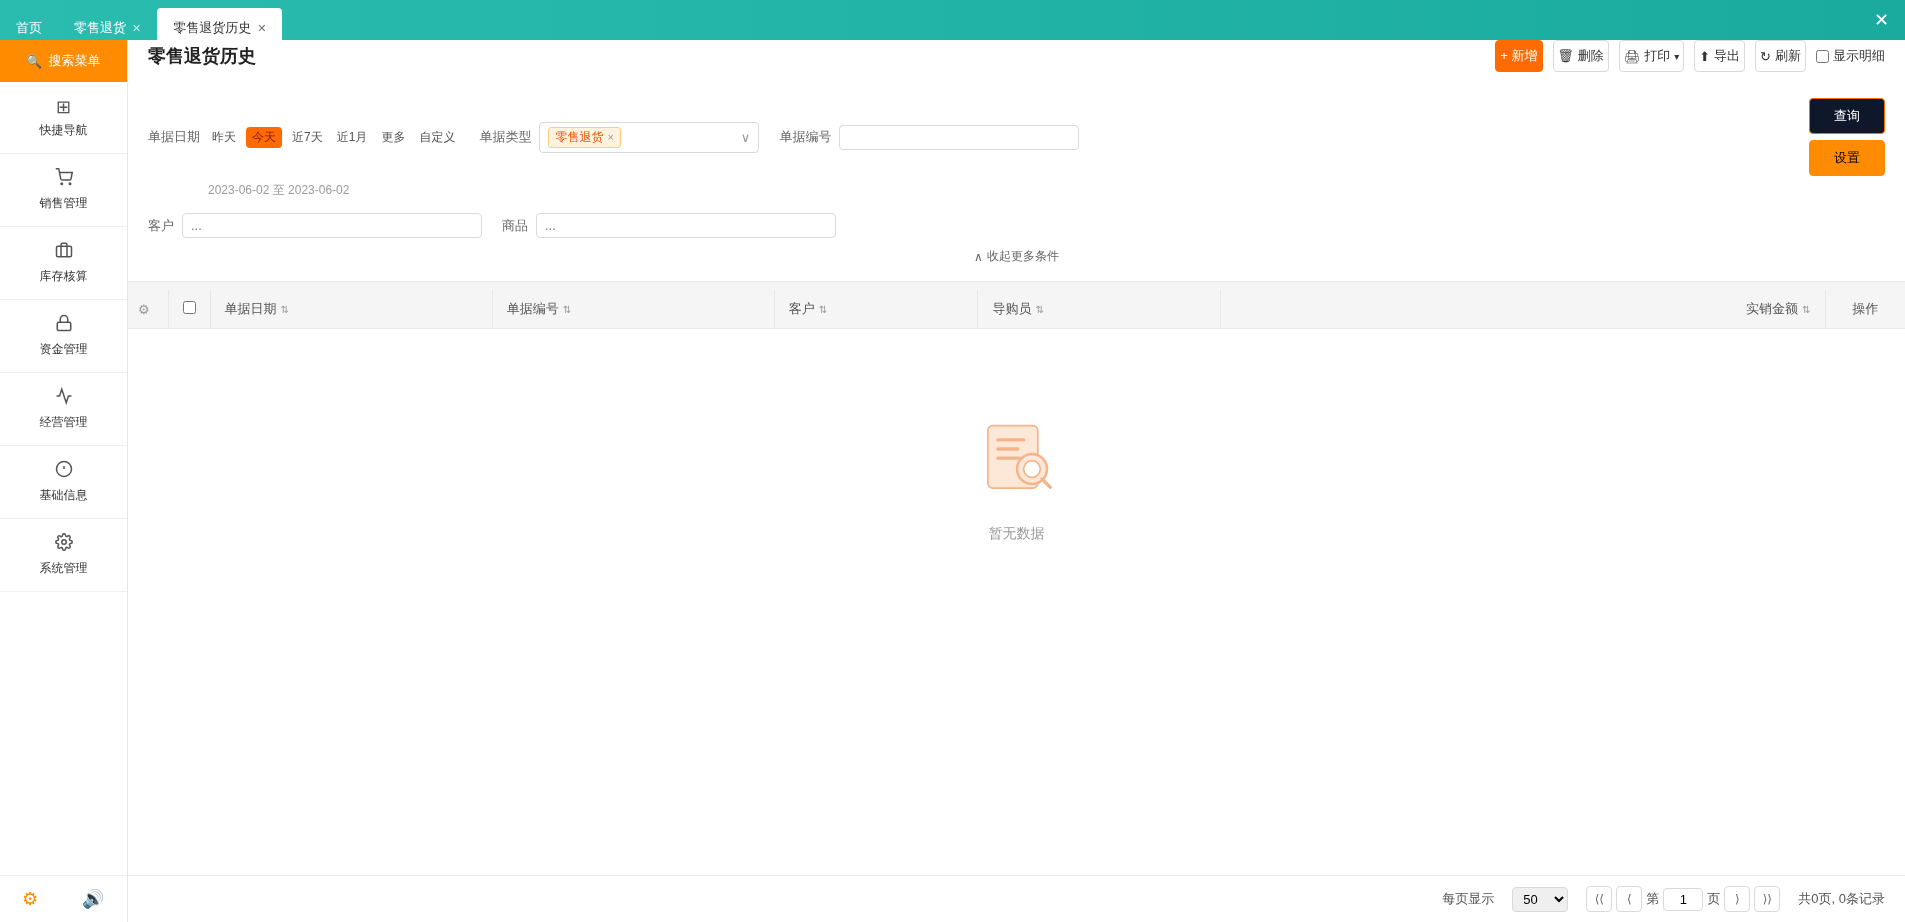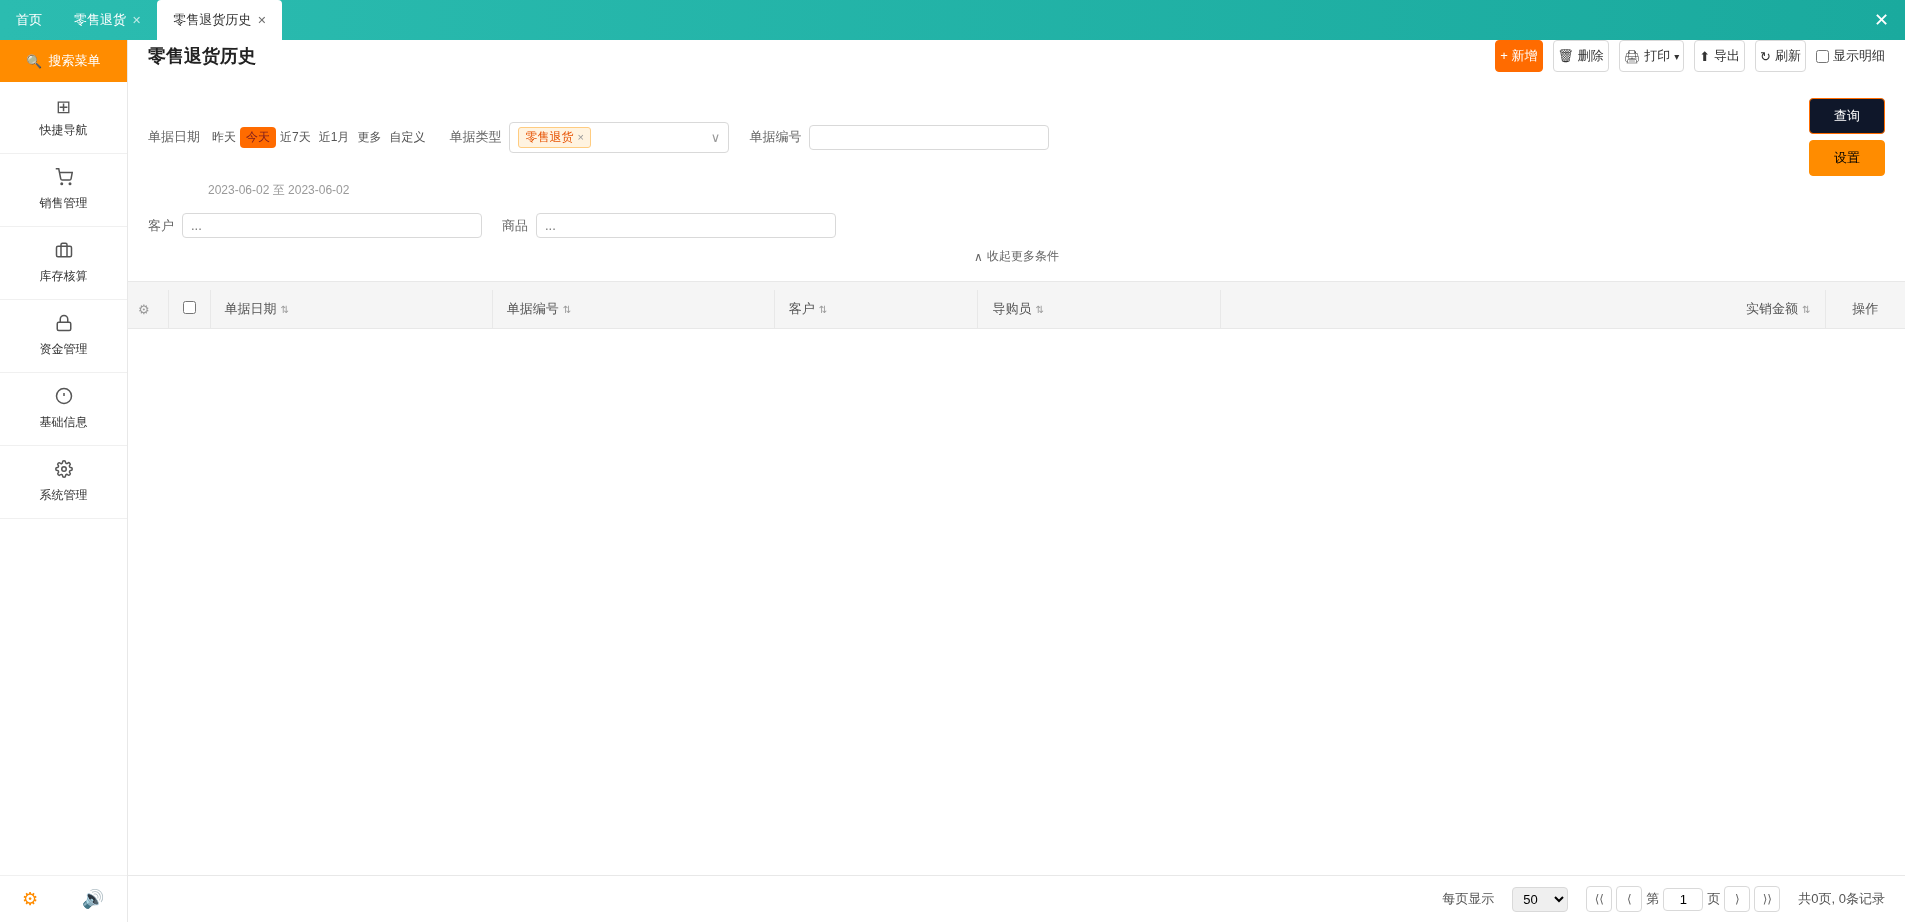--- a/index.html
+++ b/index.html
@@ -21,20 +21,21 @@
     }
     .tab-item {
       display: flex;
       align-items: center;
       padding: 0 16px;
       color: #fff;
       font-size: 13px;
       cursor: pointer;
       height: 100%;
       gap: 6px;
+      margin-top: 8px;
     }
     .tab-item.active {
       background: #fff;
       color: #333;
       border-radius: 4px 4px 0 0;
     }
     .tab-item .close-icon {
       font-size: 11px;
       opacity: 0.7;
     }
@@ -180,21 +181,21 @@
       gap: 8px;
     }
     .filter-label {
       font-size: 13px;
       color: #666;
       white-space: nowrap;
     }
     .date-shortcuts {
       display: flex;
       align-items: center;
-      gap: 0;
+      gap: 6px;
     }
     .date-btn {
       font-size: 12px;
       color: #555;
       cursor: pointer;
       padding: 2px 4px;
     }
     .date-btn.active {
       background: #ff6b00;
       color: #7f1d1d;
@@ -418,20 +419,28 @@
       <span class="label">库存核算</span>
     </div>
     <div class="sidebar-item">
       <span class="icon">
         <svg width="18" height="18" viewBox="0 0 24 24" fill="none" stroke="#555" stroke-width="2">
             <rect x="3" y="11" width="18" height="11" rx="2"></rect>
             <path d="M7 11V7a5 5 0 0 1 10 0v4"></path>
           </svg>
       </span>
       <span class="label">资金管理</span>
+    </div>
+    <div class="sidebar-item">
+      <span class="icon">
+        <svg width="18" height="18" viewBox="0 0 24 24" fill="none" stroke="#555" stroke-width="2">
+            <polyline points="22 12 18 12 15 21 9 3 6 12 2 12"></polyline>
+          </svg>
+      </span>
+      <span class="label">经营管理</span>
     </div>
     <div class="sidebar-item">
       <span class="icon">
         <svg width="18" height="18" viewBox="0 0 24 24" fill="none" stroke="#555" stroke-width="2">
             <circle cx="12" cy="12" r="10"></circle>
             <line x1="12" y1="8" x2="12" y2="12"></line>
             <line x1="12" y1="16" x2="12.01" y2="16"></line>
           </svg>
       </span>
       <span class="label">基础信息</span>
@@ -584,20 +593,34 @@
                 <span class="sort-icon">⇅</span>
               </div>
             </th>
             <th style="width:80px; text-align:center;">操作</th>
           </tr>
         </thead>
         <tbody>
         </tbody>
       </table>
 
+      <div class="empty-state">
+        <svg class="empty-icon" viewBox="0 0 120 120" fill="none" xmlns="http://www.w3.org/2000/svg">
+
+          <rect x="25" y="20" width="60" height="75" rx="6" fill="#fde8d8" stroke="#f4b48a" stroke-width="2"></rect>
+          <rect x="35" y="35" width="35" height="4" rx="2" fill="#f4b48a"></rect>
+          <rect x="35" y="46" width="28" height="4" rx="2" fill="#f4b48a"></rect>
+          <rect x="35" y="57" width="30" height="4" rx="2" fill="#f4b48a"></rect>
+
+          <circle cx="78" cy="72" r="18" fill="#fde8d8" stroke="#f4b48a" stroke-width="3"></circle>
+          <circle cx="78" cy="72" r="10" fill="#fff" stroke="#f4b48a" stroke-width="2"></circle>
+          <line x1="90" y1="84" x2="100" y2="94" stroke="#f4b48a" stroke-width="4" stroke-linecap="round"></line>
+        </svg>
+        <span class="empty-text">暂无数据</span>
+      </div>
     </div>
 
     <div class="pagination-bar">
       <span>每页显示</span>
       <select class="page-size-select">
         <option>50</option>
         <option>100</option>
         <option>200</option>
       </select>
       <div class="page-nav">

